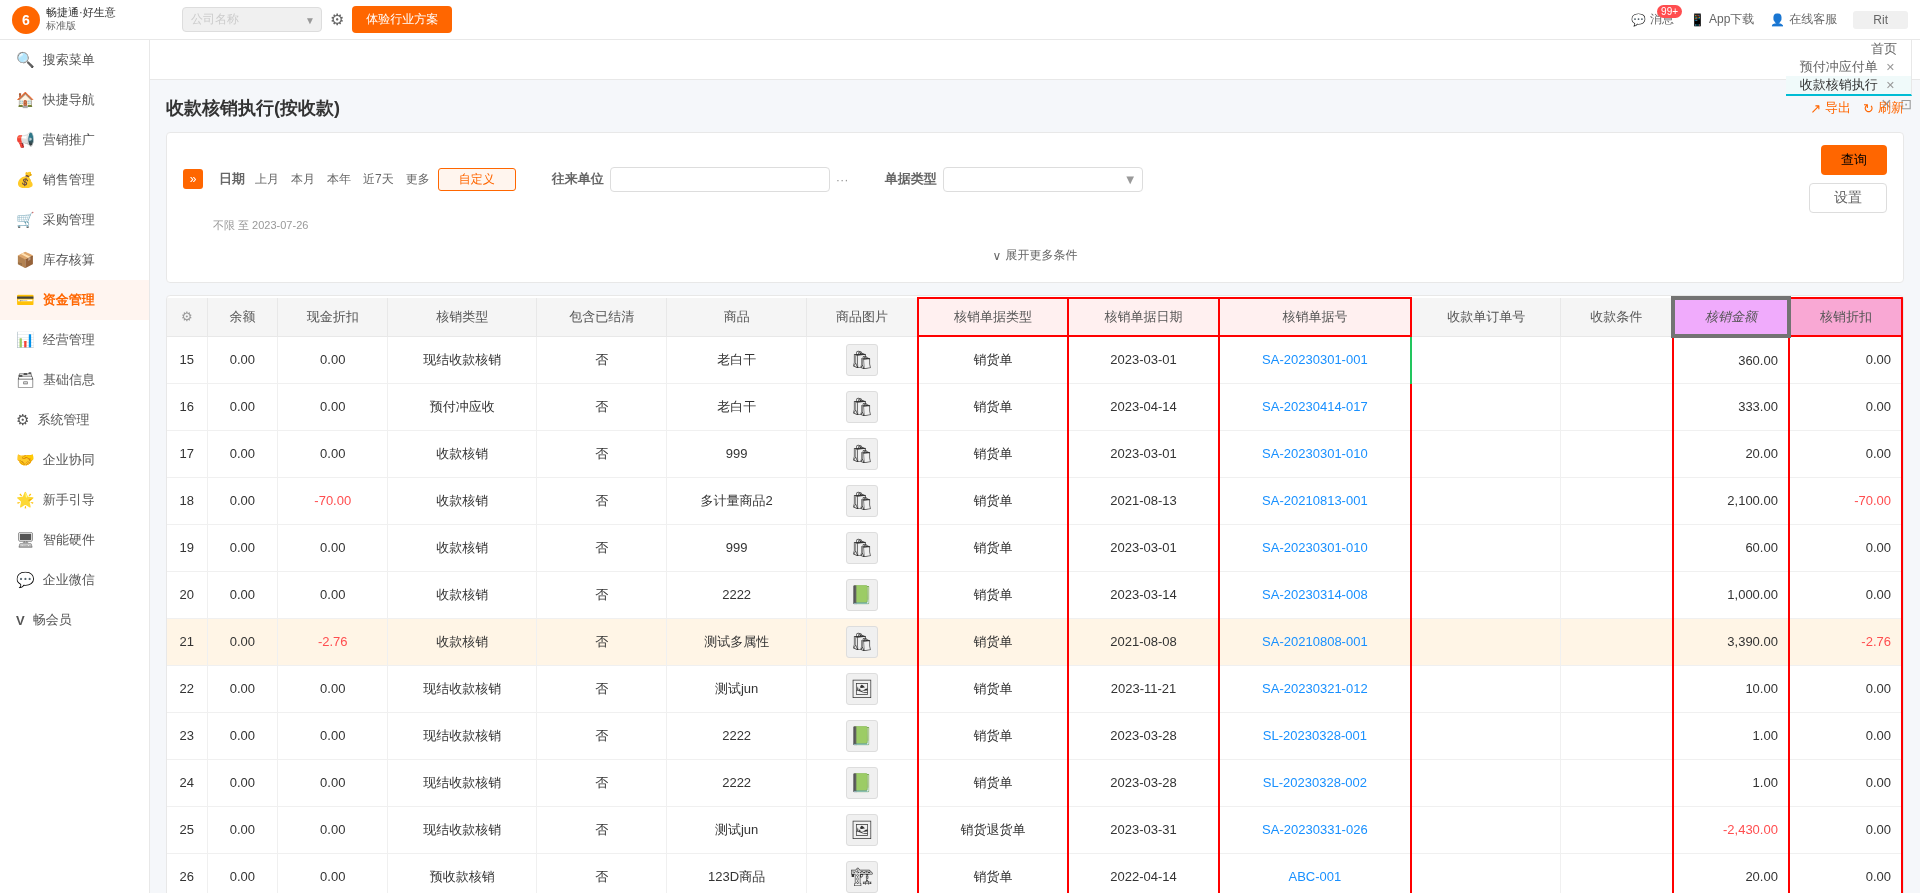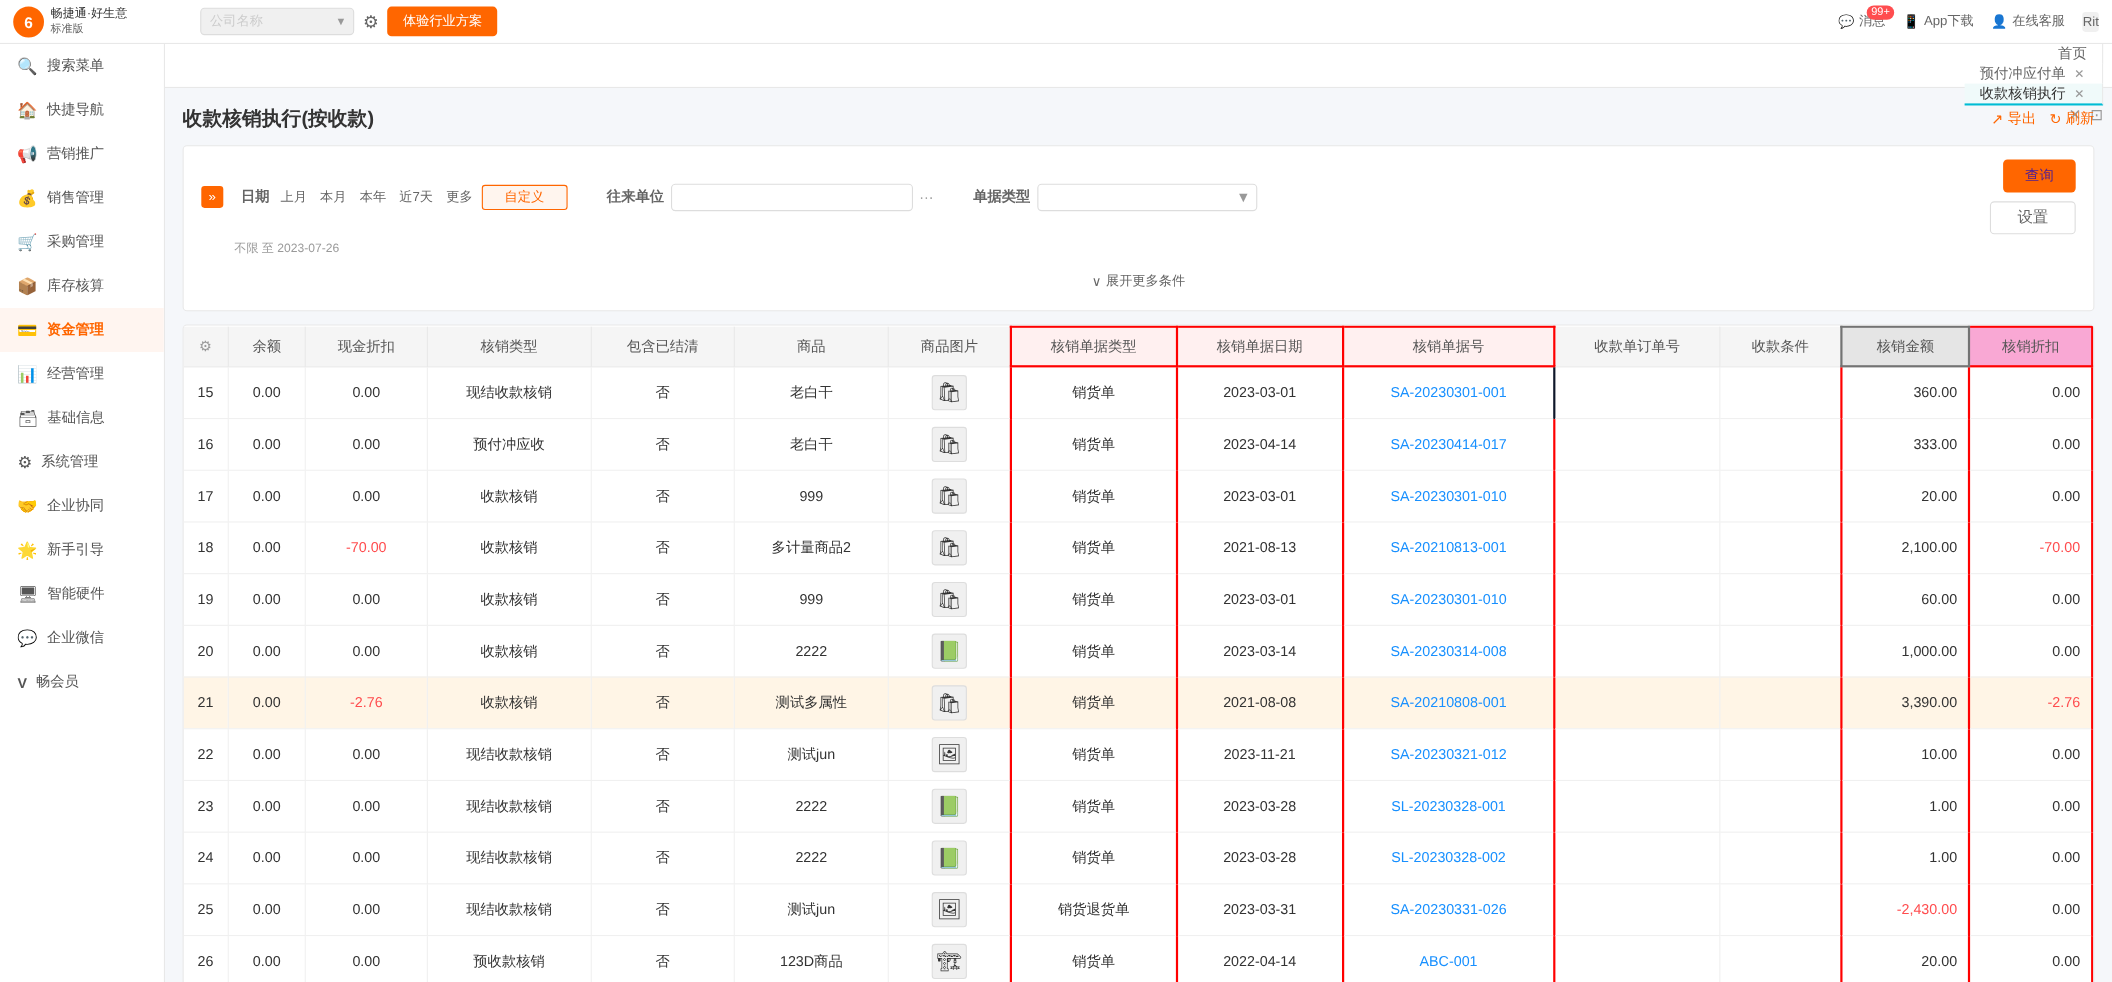--- a/index.html
+++ b/index.html
@@ -79,21 +79,21 @@
       position: absolute;
       top: -6px;
       right: -8px;
     }
     .top-right-item {
       display: flex;
       align-items: center;
       gap: 4px;
       cursor: pointer;
     }
-    .user-name { font-size: 12px; color: #666; background: #f0f0f0; padding: 2px 0; border-radius: 3px; }
+    .user-name { font-size: 12px; color: #666; background: #f0f0f0; padding: 2px 20px; border-radius: 3px; }
 
     
     .main-layout {
       display: flex;
       height: calc(100vh - 40px);
     }
 
     
     .sidebar {
       width: 150px;
@@ -257,21 +257,21 @@
       border-radius: 4px;
       padding: 4px 24px 4px 8px;
       font-size: 13px;
       min-width: 200px;
       appearance: none;
       color: #999;
       background: #fff;
     }
     .search-btn {
       background: #ff6600;
-      color: #4c1d95;
+      color: #000000;
       border: none;
       border-radius: 4px;
       padding: 6px 20px;
       font-size: 13px;
       cursor: pointer;
     }
     .settings-btn {
       border: 1px solid #ddd;
       background: #fff;
       border-radius: 4px;
@@ -554,36 +554,36 @@
               <th>现金折扣</th>
               <th>核销类型</th>
               <th>包含已结清</th>
               <th>商品</th>
               <th>商品图片</th>
               <th style="border: 2px solid #ff0000; background: #fff0f0;">核销单据类型</th>
               <th style="border: 2px solid #ff0000; background: #fff0f0;">核销单据日期</th>
               <th style="border: 2px solid #ff0000; background: #fff0f0;">核销单据号</th>
               <th>收款单订单号</th>
               <th>收款条件</th>
-              <th style="border: 2px solid #737373; background: #e5e5e5;">核销金额</th>
+              <th style="border: 4px solid #737373; background: #f0abfc; font-style: italic;">核销金额</th>
               <th style="border: 2px solid #ff0000; background: #f9a8d4;">核销折扣</th>
             </tr>
           </thead>
           <tbody id="table-body">
           <tr>
     <td>15</td>
     <td>0.00</td>
     <td class="">0.00</td>
     <td>现结收款核销</td>
     <td>否</td>
     <td>老白干</td>
     <td><div class="img-placeholder">🛍</div></td>
     <td style="border-left: 2px solid #ff0000; border-right: 2px solid #ff0000;">销货单</td>
     <td style="border-left: 2px solid #ff0000; border-right: 2px solid #ff0000;">2023-03-01</td>
-    <td style="border-left: 2px solid #ff0000; border-right: 2px solid #0f172a;"><a class="link-text" href="#">SA-20230301-001</a></td>
+    <td style="border-left: 2px solid #ff0000; border-right: 2px solid #22c55e;"><a class="link-text" href="#">SA-20230301-001</a></td>
     <td></td>
     <td></td>
     <td style="text-align:right;border-left: 2px solid #ff0000; border-right: 2px solid #ff0000;" class="">360.00</td>
     <td style="text-align:right;border-left: 2px solid #ff0000; border-right: 2px solid #ff0000;" class="">0.00</td>
   </tr>
               <tr>
     <td>16</td>
     <td>0.00</td>
     <td class="">0.00</td>
     <td>预付冲应收</td>

